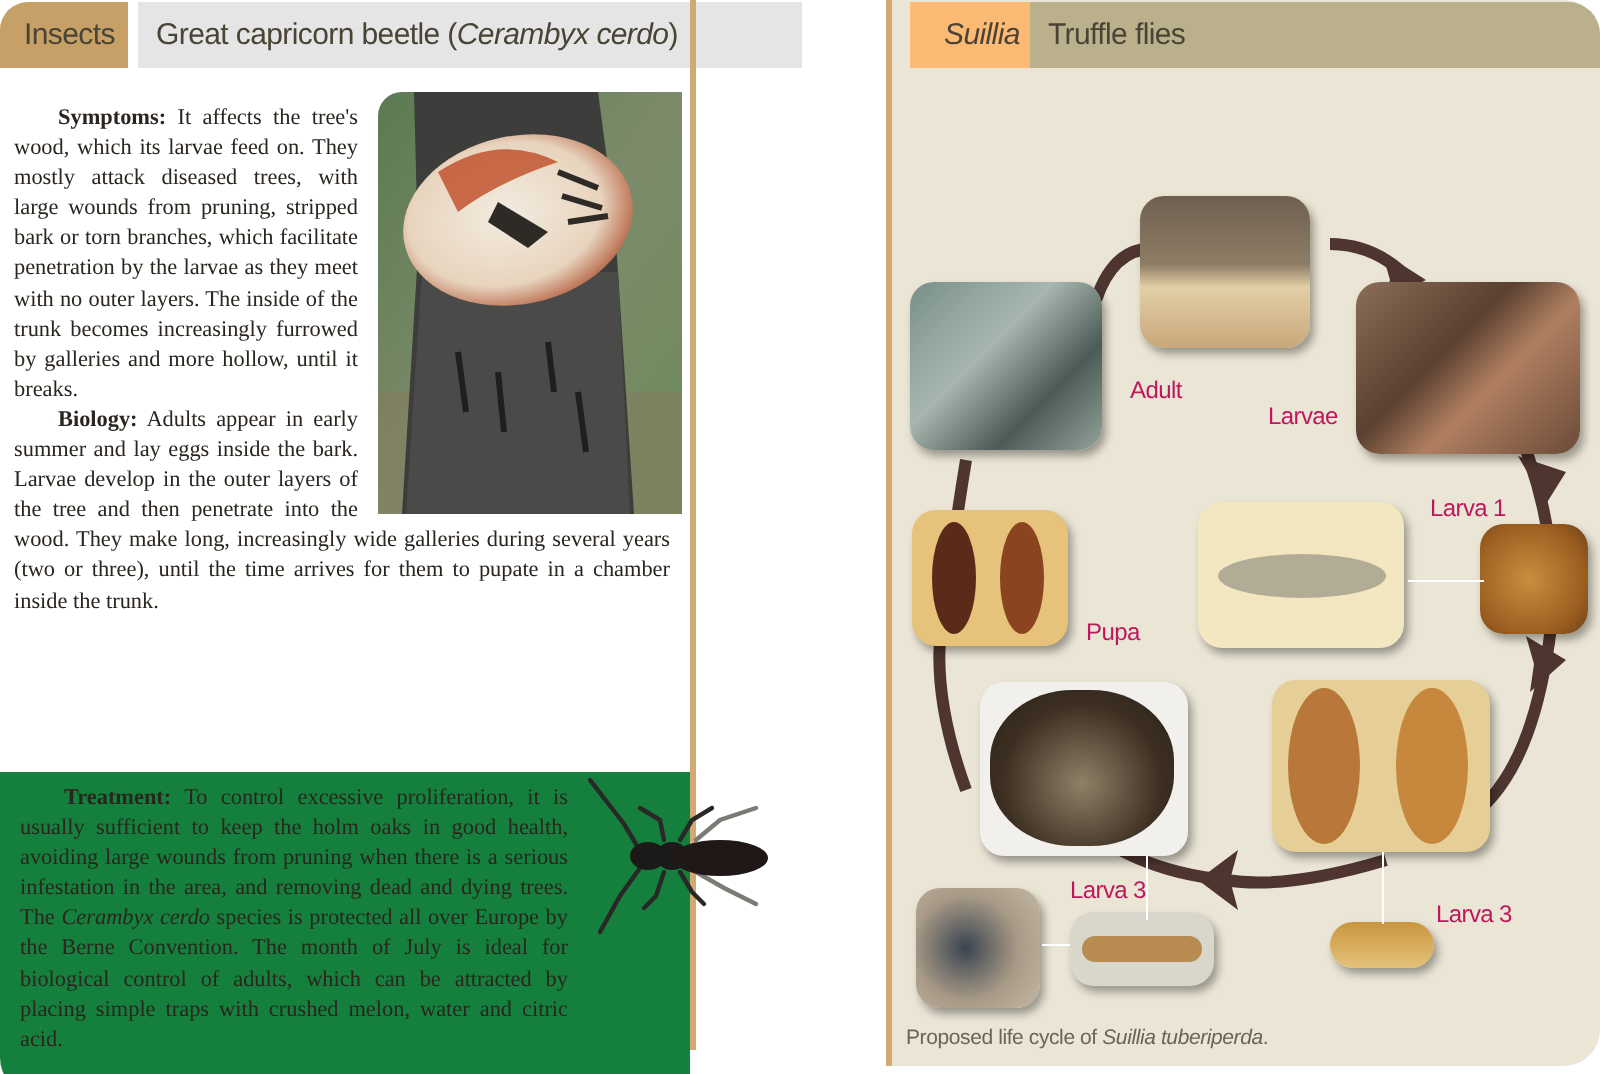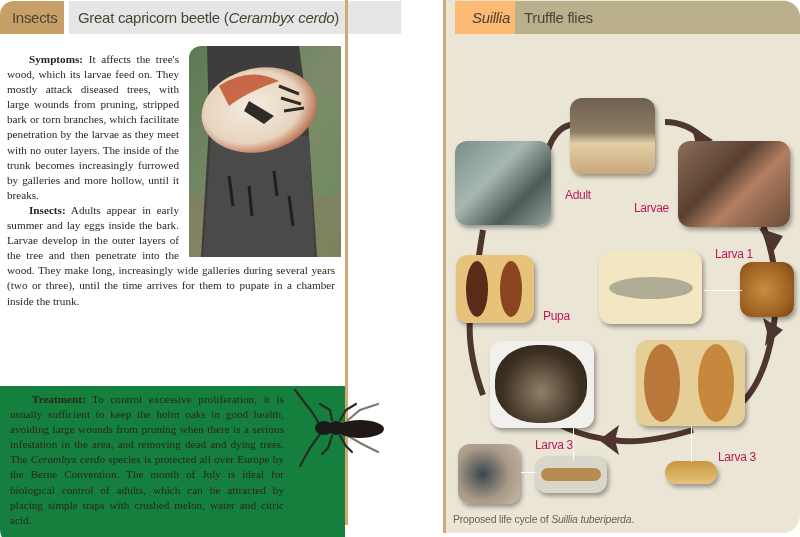--- a/index.html
+++ b/index.html
@@ -61,21 +61,21 @@
         <path d="M18 0 L110 0 L118 60 L128 211 L12 211 L20 80 Z" fill="#3d3e3c"></path>
         <path d="M22 90 L120 90 L126 211 L14 211 Z" fill="#4a4a48"></path>
         <ellipse cx="70" cy="64" rx="58" ry="42" fill="url(#cut)" transform="rotate(-12 70 64)"></ellipse>
         <path d="M30 40 Q60 20 90 35 Q60 45 40 60 Z" fill="#c1532f" opacity="0.85"></path>
         <path d="M60 55 L85 70 L75 78 L55 65 Z" fill="#2e2b27"></path>
         <path d="M90 40 L110 48 M92 52 L112 58 M95 65 L115 62" stroke="#2e2b27" stroke-width="3"></path>
         <path d="M40 130 L44 160 M60 140 L63 170 M85 125 L88 150 M100 150 L104 180" stroke="#1f1f1e" stroke-width="3"></path>
       </svg>
     </div>
     <p class="para"><b>Symptoms:</b><span> It affects the tree's wood, which its larvae feed on. They mostly attack diseased trees, with large wounds from pruning, stripped bark or torn branches, which facilitate penetration by the larvae as they meet with no outer layers. The inside of the trunk becomes increasingly furrowed by galleries and more hollow, until it breaks.</span></p>
-    <p class="para"><b>Insects:</b><span> Adults appear in early summer and lay eggs inside the bark. Larvae develop in the outer layers of the tree and then penetrate into the wood. They make long, increasingly wide galleries during several years (two or three), until the time arrives for them to pupate in a chamber inside the trunk.</span></p>
+    <p class="para"><b>Biology:</b><span> Adults appear in early summer and lay eggs inside the bark. Larvae develop in the outer layers of the tree and then penetrate into the wood. They make long, increasingly wide galleries during several years (two or three), until the time arrives for them to pupate in a chamber inside the trunk.</span></p>
   </div>
 
   <div id="treatment-box">
     <div id="treatment-text" class="body-text">
       <p class="para" style="padding-right:50px;"><b>Treatment:</b><span> To control excessive proliferation, it is usually sufficient to keep the holm oaks in good health, avoiding large wounds from pruning when there is a serious infestation in the area, and removing dead and dying trees. The </span><i>Cerambyx cerdo</i><span> species is protected all over Europe by the Berne Convention. The month of July is ideal for biological control of adults, which can be attracted by placing simple traps with crushed melon, water and citric acid.</span></p>
     </div>
   </div>
 
   <div id="beetle">
     <svg width="110" height="90" viewBox="0 0 110 90">

